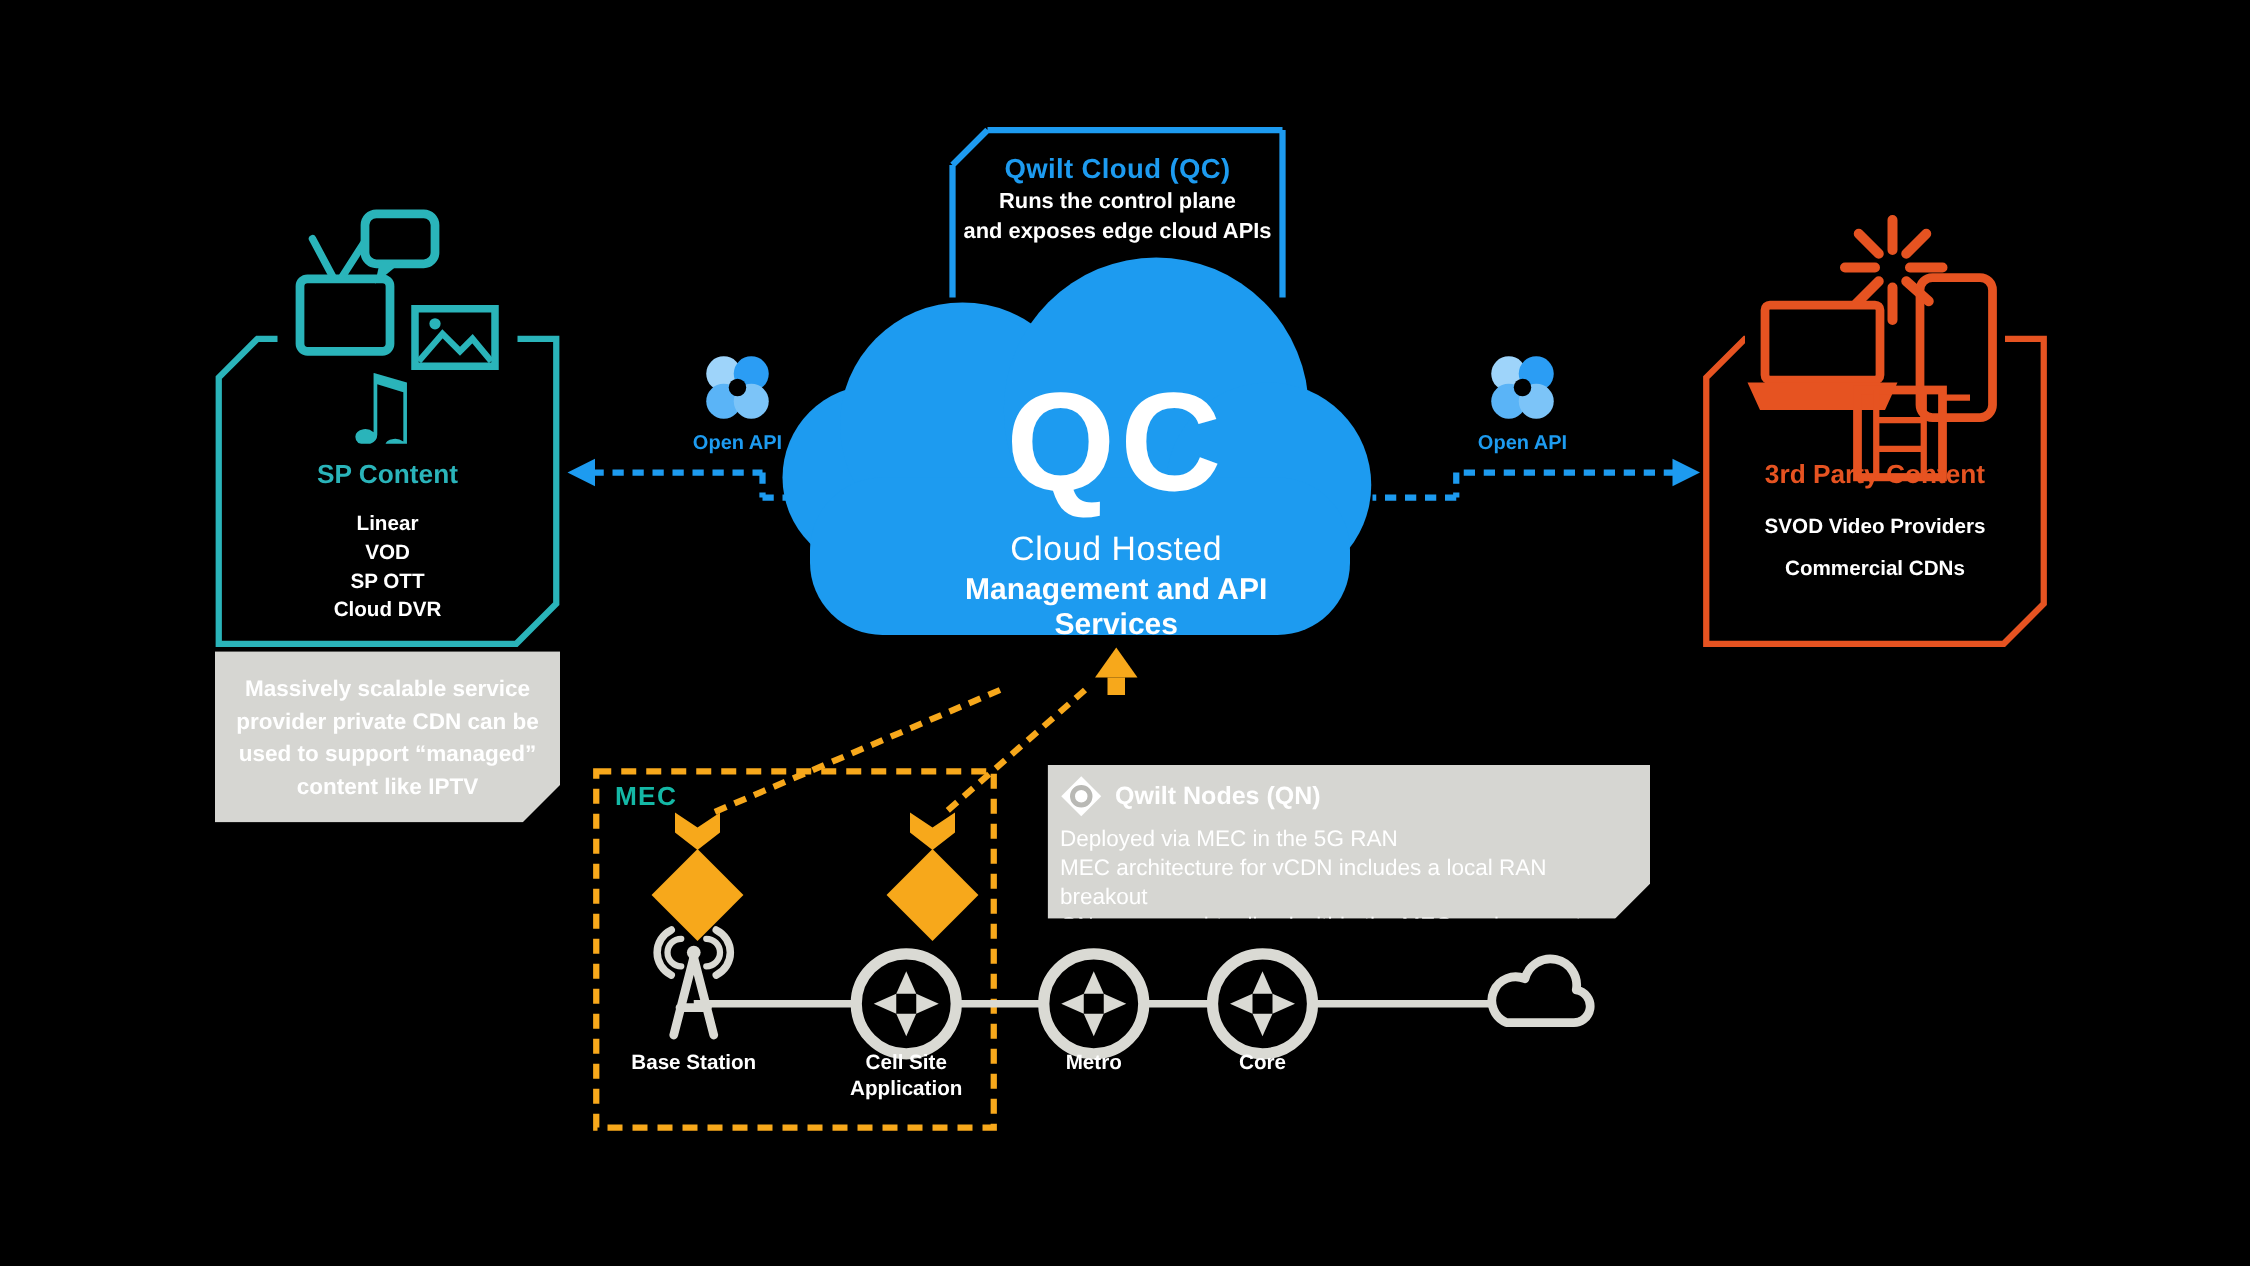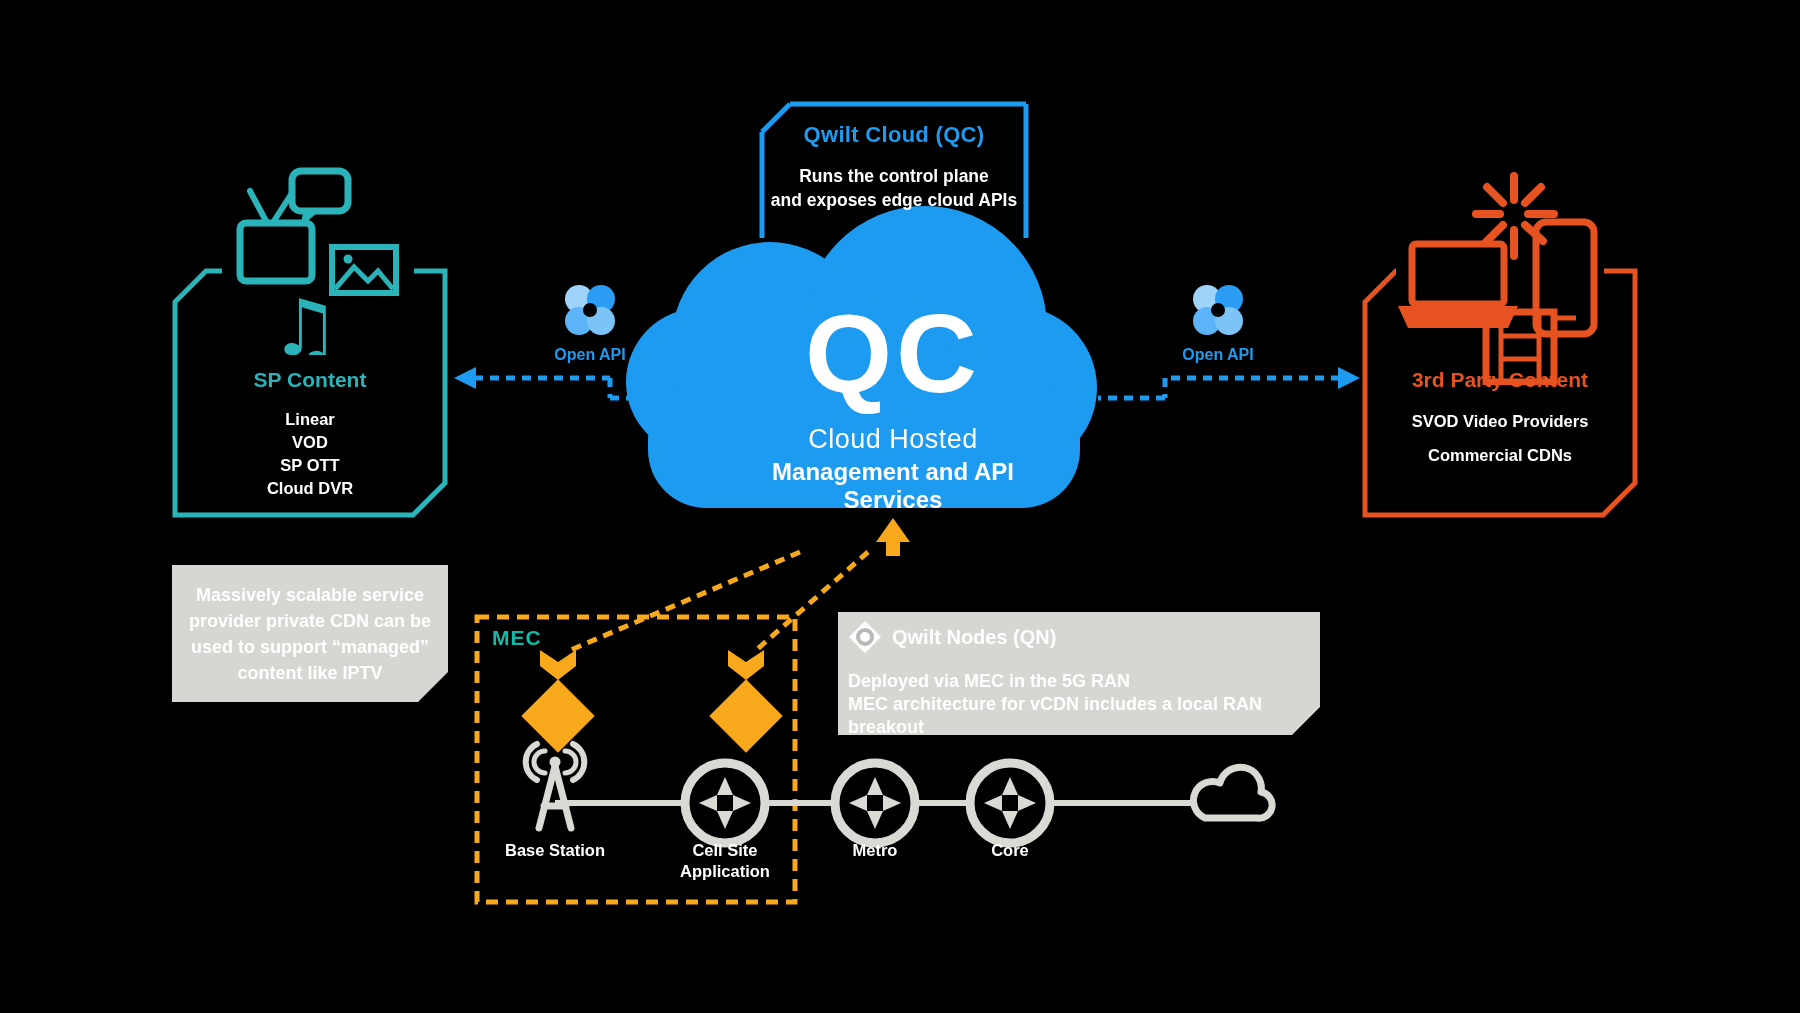--- a/index.html
+++ b/index.html
@@ -17,23 +17,23 @@
   .openapi-label{font-size:16px;font-weight:bold;color:#1d9bf0;}
   .box-title-teal{font-size:21px;font-weight:bold;color:#2ab4ba;}
   .box-title-orange{font-size:21px;font-weight:bold;color:#e65321;}
   .sp-item{font-size:16.5px;font-weight:bold;color:#fff;line-height:23px;}
   .tp-item{font-size:16.5px;font-weight:bold;color:#fff;line-height:34px;}
   .note-box{background:#d6d6d2;color:#fff;font-size:18px;line-height:26px;font-weight:bold;
             clip-path:polygon(0 0,100% 0,100% calc(100% - 30px),calc(100% - 30px) 100%,0 100%);
             display:flex;align-items:center;justify-content:center;padding:6px 12px;box-sizing:border-box;}
   .qn-box{background:#d6d6d2;clip-path:polygon(0 0,100% 0,100% calc(100% - 28px),calc(100% - 28px) 100%,0 100%);
           padding:8px 10px 6px 10px;box-sizing:border-box;}
-  .qn-title-row{display:flex;align-items:center;gap:10px;margin-bottom:16px;}
+  .qn-title-row{display:flex;align-items:center;gap:10px;margin-bottom:6px;}
   .qn-title{font-size:20px;font-weight:bold;color:#fff;}
-  .qn-line{font-size:18px;color:#fff;line-height:23px;font-weight:bold;}
+  .qn-line{font-size:18px;color:#fff;line-height:23px;font-weight:normal;}
   .mec-label{font-size:21px;font-weight:bold;color:#14b8a6;letter-spacing:1px;}
   .chain-label{font-size:16.5px;font-weight:bold;color:#fff;line-height:21px;}
   .diamond{width:52px;height:52px;background:#f7a81b;transform:rotate(45deg);}
   .icon-cluster{background:#000;}
 </style>
 </head>
 <body>
 
 <div id="stage">
 
@@ -115,21 +115,21 @@
       <circle cx="700" cy="382" r="74"></circle>
       <circle cx="770" cy="340" r="98"></circle>
       <circle cx="925" cy="328" r="122"></circle>
       <circle cx="1015" cy="388" r="82"></circle>
       <rect x="648" y="382" width="432" height="126" rx="58"></rect>
     </g>
   </svg>
 
   <div class="abs ctr" style="left:762px;top:122px;width:264px;">
     <div class="hdr-title">Qwilt Cloud (QC)</div>
-    <div class="hdr-line" style="margin-top:16px;">Runs the control plane</div>
+    <div class="hdr-line" style="">Runs the control plane</div>
     <div class="hdr-line">and exposes edge cloud APIs</div>
   </div>
 
   <div class="abs ctr" style="left:733px;top:298px;width:320px;">
     <div class="qc-logo">QC</div>
     <div class="cloud-sub1" style="margin-top:14px;">Cloud Hosted</div>
     <div class="cloud-sub2">Management and API Services</div>
   </div>
 
   <div class="abs" style="left:530px;top:278px;width:120px;">
@@ -173,21 +173,21 @@
   </div>
   <div class="abs ctr" style="left:180px;top:368px;width:260px;">
     <div class="box-title-teal">SP Content</div>
     <div style="margin-top:16px;">
       <div class="sp-item">Linear</div>
       <div class="sp-item">VOD</div>
       <div class="sp-item">SP OTT</div>
       <div class="sp-item">Cloud DVR</div>
     </div>
   </div>
-  <div class="abs note-box ctr" style="left:172px;top:521px;width:276px;height:137px;margin-top:44px;">
+  <div class="abs note-box ctr" style="left:172px;top:521px;width:276px;height:137px;">
     <div>Massively scalable service provider private CDN can be used to support “managed” content like IPTV</div>
   </div>
 
   <div class="abs icon-cluster" style="left:1396px;top:170px;width:208px;height:215px;">
     <svg width="208" height="215" viewBox="0 0 208 215" fill="none" stroke="#e65321">
       <g stroke-width="8" stroke-linecap="round">
         <path d="M 118,6 V 30 M 118,60 V 86 M 80,44 H 104 M 132,44 H 158
                  M 91,17 L 107,33 M 129,55 L 147,71 M 145,17 L 129,33 M 107,55 L 89,73"></path>
       </g>
       <g>

